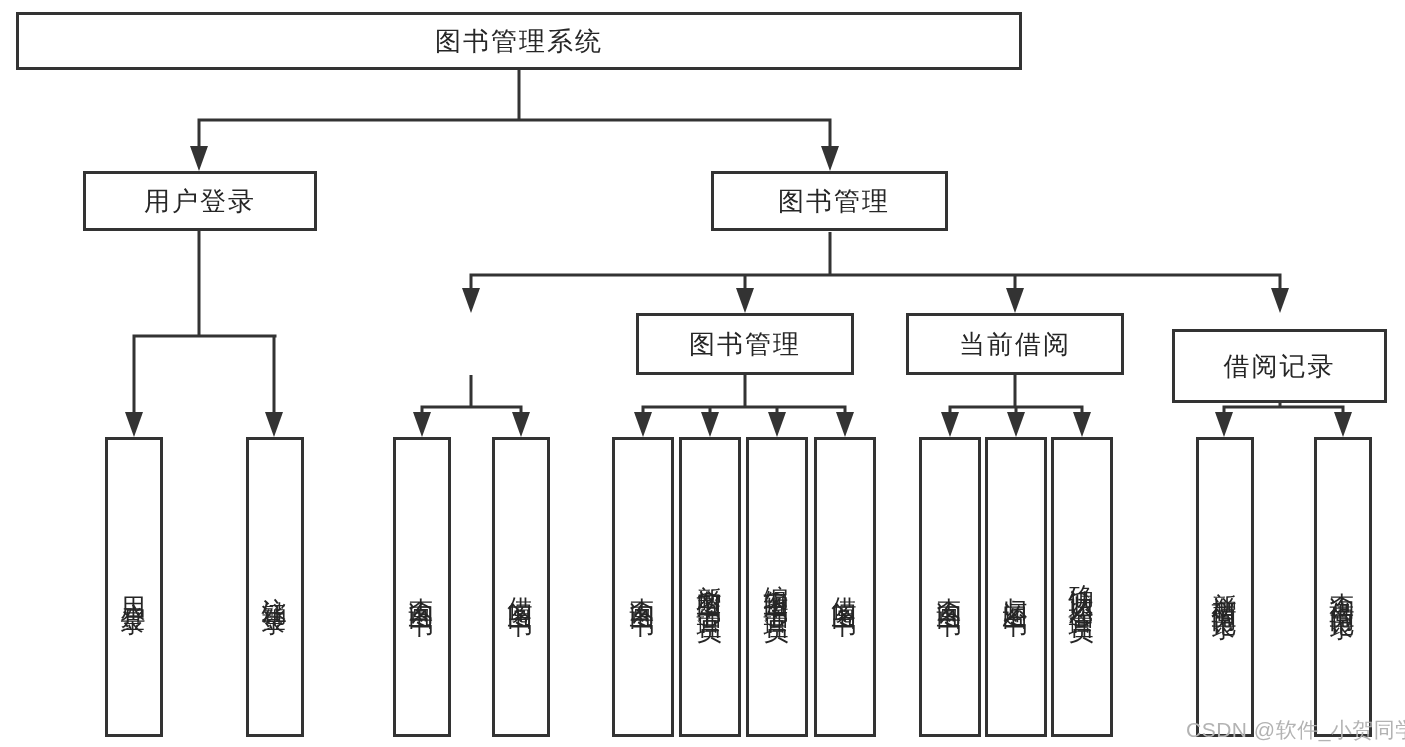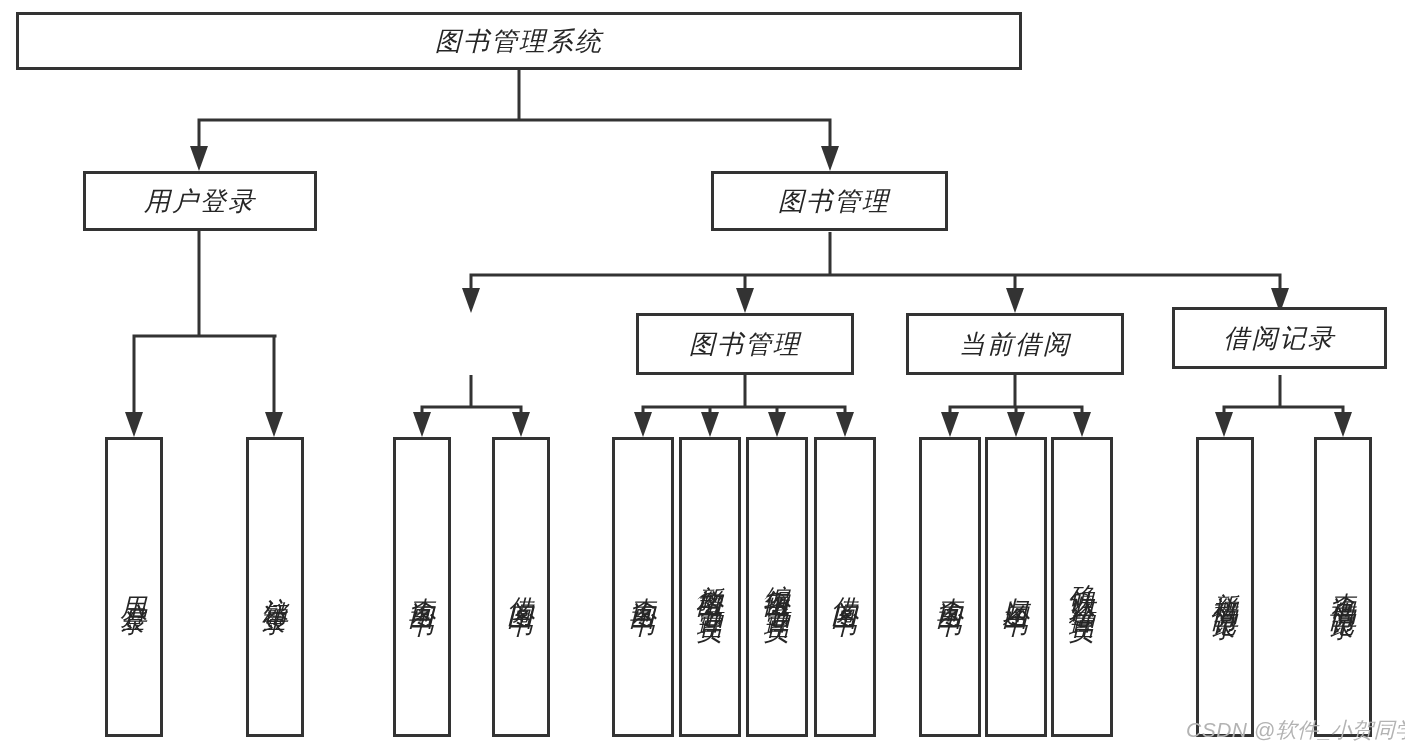--- a/index.html
+++ b/index.html
@@ -3,21 +3,20 @@
 <meta charset="utf-8">
 <style>
   html, body { margin: 0; padding: 0; background: #ffffff; }
   #canvas {
     position: relative;
     width: 1405px;
     height: 747px;
     background: #ffffff;
     font-family: "Liberation Sans", "DejaVu Sans", sans-serif;
     overflow: hidden;
-    font-style: italic;
   }
   #connectors {
     position: absolute;
     left: 0; top: 0;
     width: 1405px; height: 747px;
   }
   .hbox {
     position: absolute;
     box-sizing: border-box;
     border: 3px solid #333333;
@@ -131,21 +130,21 @@
   <div class="hbox" style="left:711px; top:171px; width:237px; height:60px;padding-left:9px;">
     <span>图书管理</span>
   </div>
 
   <div class="hbox" style="left:636px; top:313px; width:218px; height:62px;">
     <span>图书管理</span>
   </div>
   <div class="hbox" style="left:906px; top:313px; width:218px; height:62px;">
     <span>当前借阅</span>
   </div>
-  <div class="hbox" style="left:1172px; top:307px; width:215px; height:62px;">
+  <div class="hbox" style="left:1172px; top:329px; width:215px; height:74px;">
     <span>借阅记录</span>
   </div>
 
   <div class="vbox" style="left:105px; top:437px; width:58px; height:300px;">
     <span>用户登录</span>
   </div>
   <div class="vbox" style="left:246px; top:437px; width:58px; height:300px;">
     <span>注销登录</span>
   </div>
 

